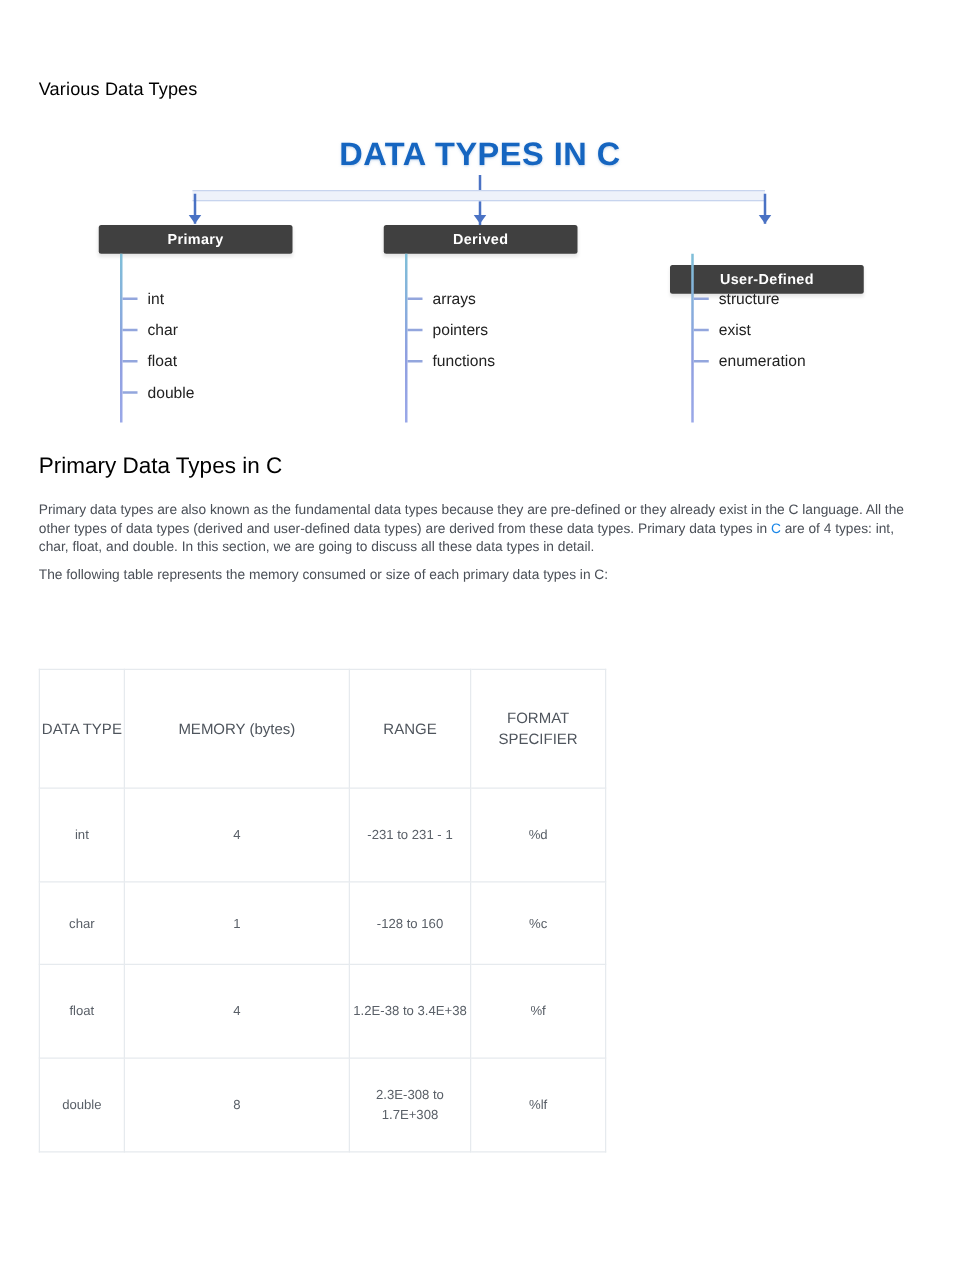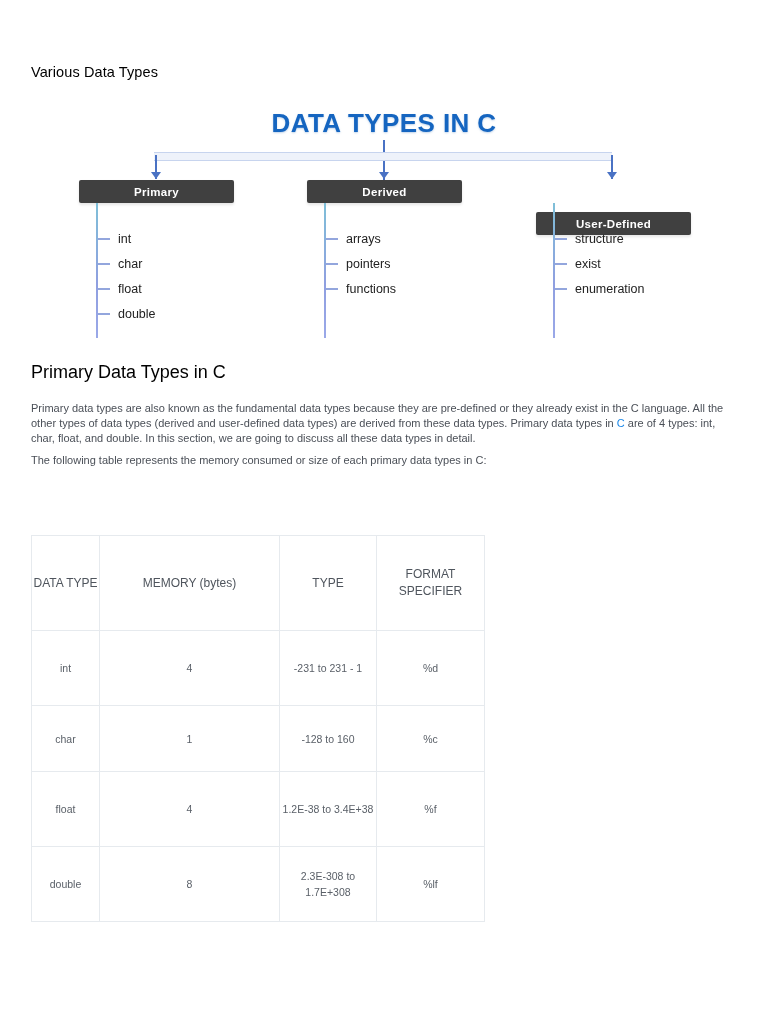--- a/index.html
+++ b/index.html
@@ -272,21 +272,21 @@
   <span>Primary data types are also known as the fundamental data types because they are pre-defined or they already exist in the C language. All the other types of data types (derived and user-defined data types) are derived from these data types. Primary data types in </span><a href="#">C</a><span> are of 4 types: int, char, float, and double. In this section, we are going to discuss all these data types in detail.</span>
 </p>
 
 <p class="para p2">The following table represents the memory consumed or size of each primary data types in C:</p>
 
 <table class="spec-table">
   <thead>
     <tr>
       <th class="col-0">DATA TYPE</th>
       <th class="col-1">MEMORY (bytes)</th>
-      <th class="col-2">TYPE</th>
+      <th class="col-2">RANGE</th>
       <th class="col-3">FORMAT SPECIFIER</th>
     </tr>
   </thead>
   <tbody>
     <tr>
       <td>int</td>
       <td>4</td>
       <td>-231 to 231 - 1</td>
       <td>%d</td>
     </tr>

